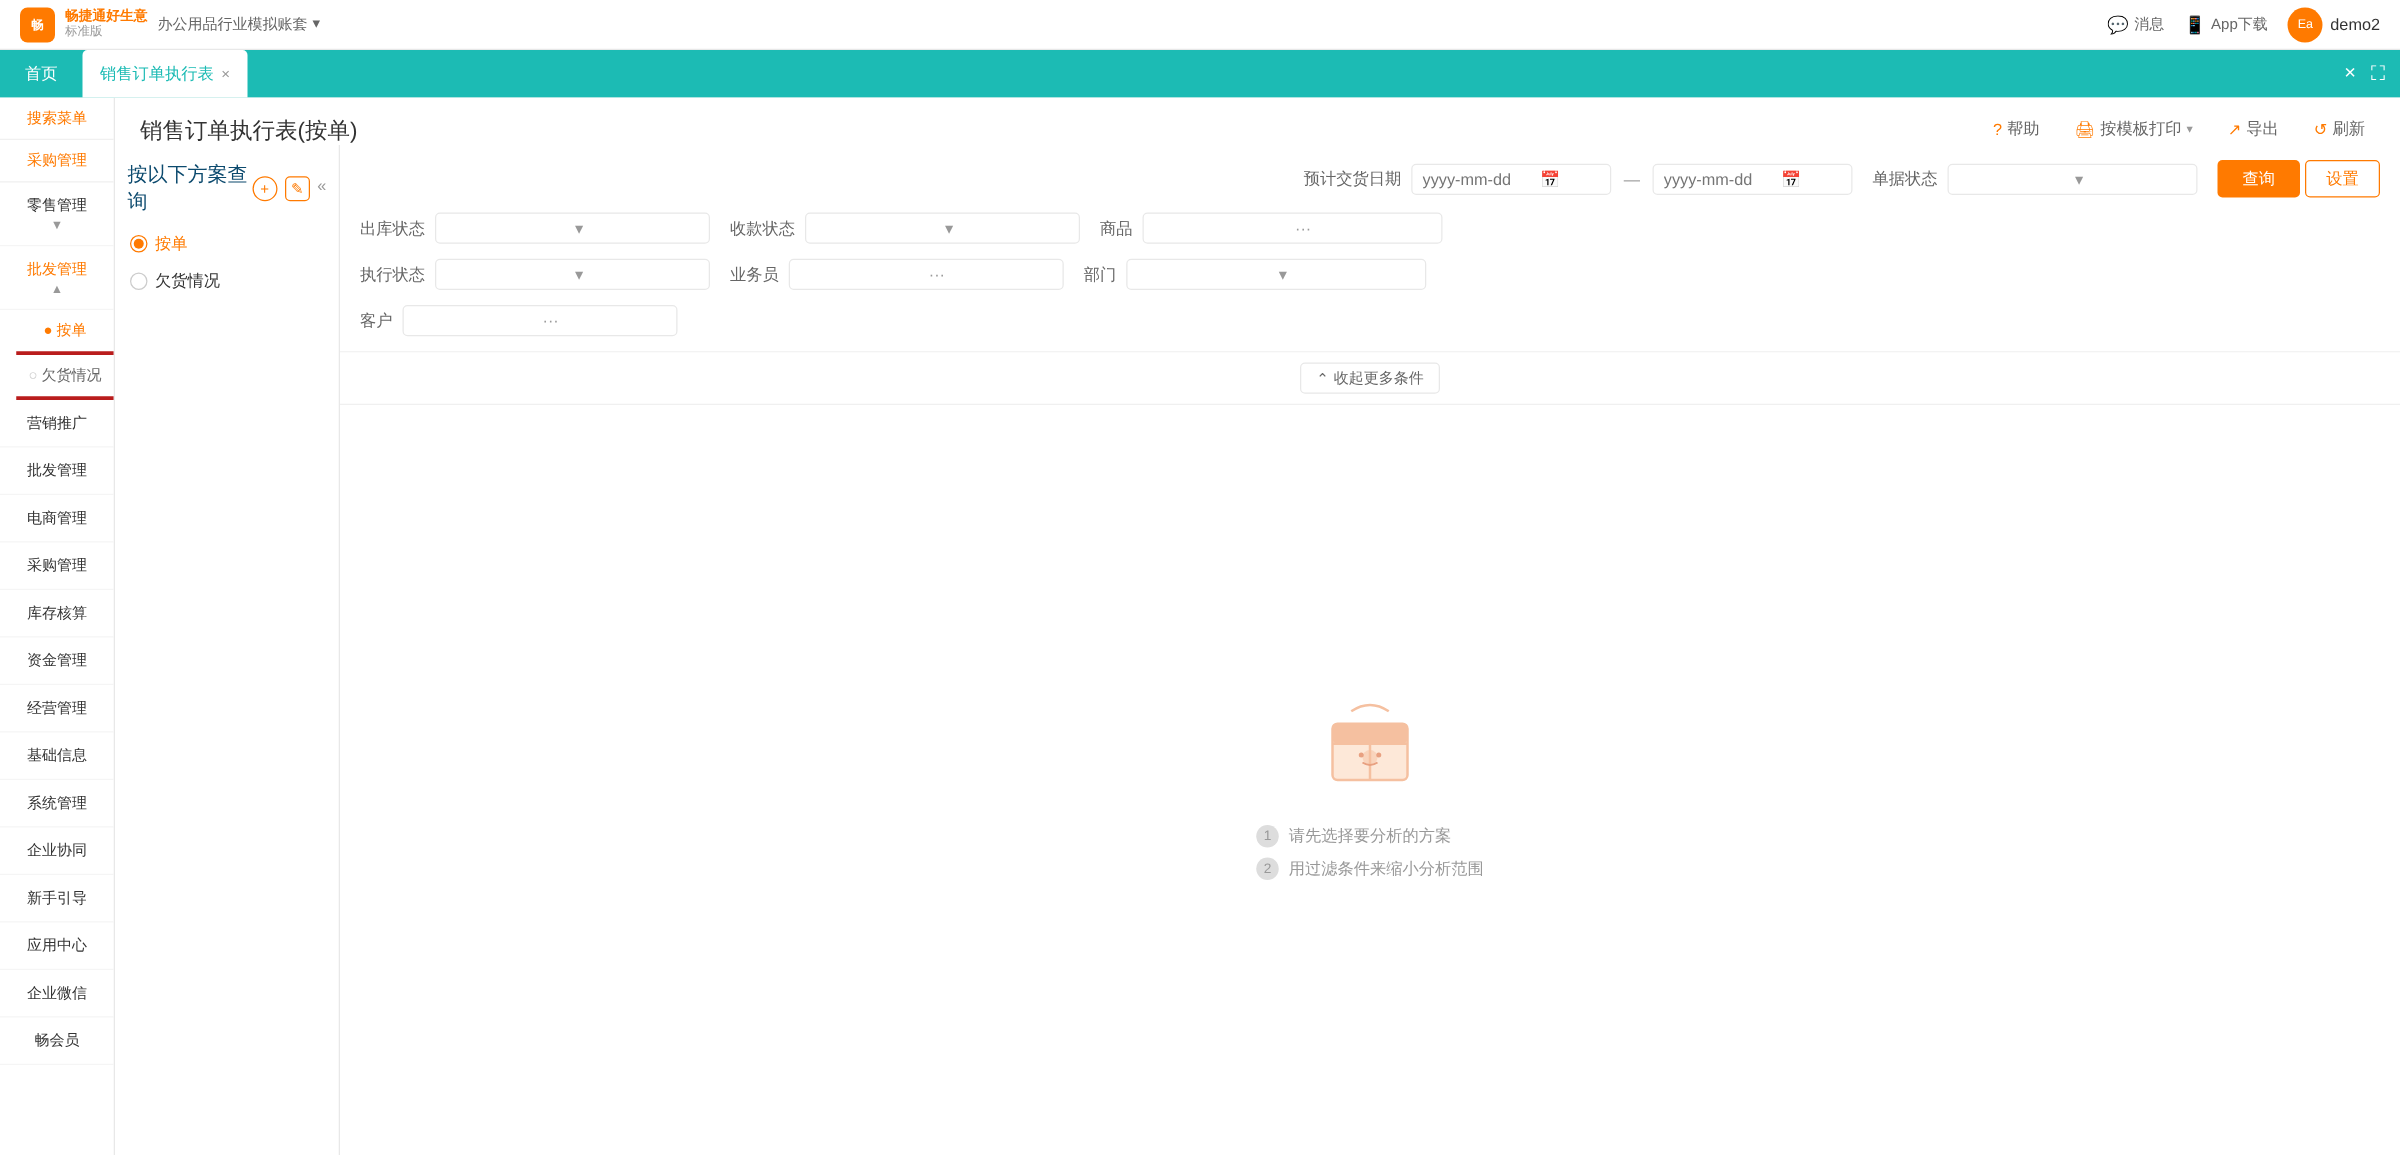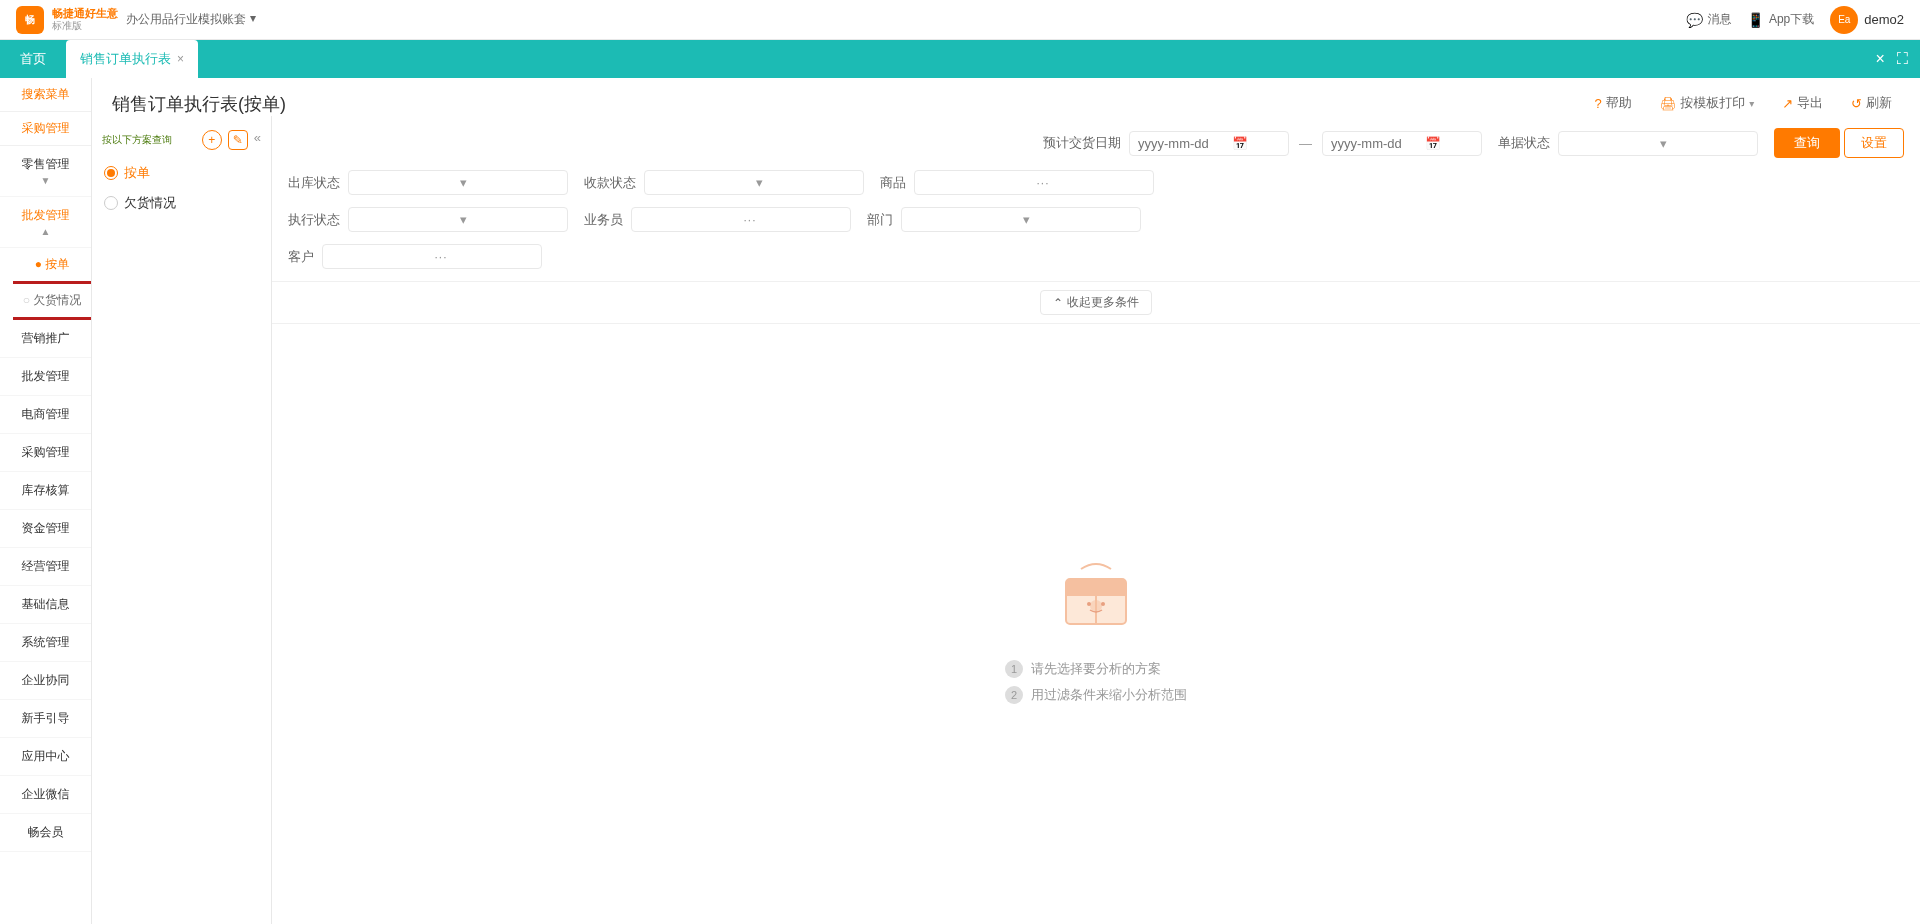--- a/index.html
+++ b/index.html
@@ -493,21 +493,21 @@
           <span style="color:#ff7a00;">↺</span>
           <span>刷新</span>
         </div>
       </div>
     </div>
 
     <div class="panel-layout">
 
       <div class="left-panel">
         <div class="left-panel-header">
-          <span style="font-size:10px;color:#4d7c0f;">按以下方案查询</span>
+          <span style="font-size:16px;color:#0c4a6e;">按以下方案查询</span>
           <div class="left-panel-actions">
             <div class="panel-action-icon">+</div>
             <div class="panel-action-icon square">✎</div>
             <div class="panel-collapse">«</div>
           </div>
         </div>
         <div class="scheme-item active">
           <div class="scheme-dot">
             <div class="scheme-dot-inner"></div>
           </div>

